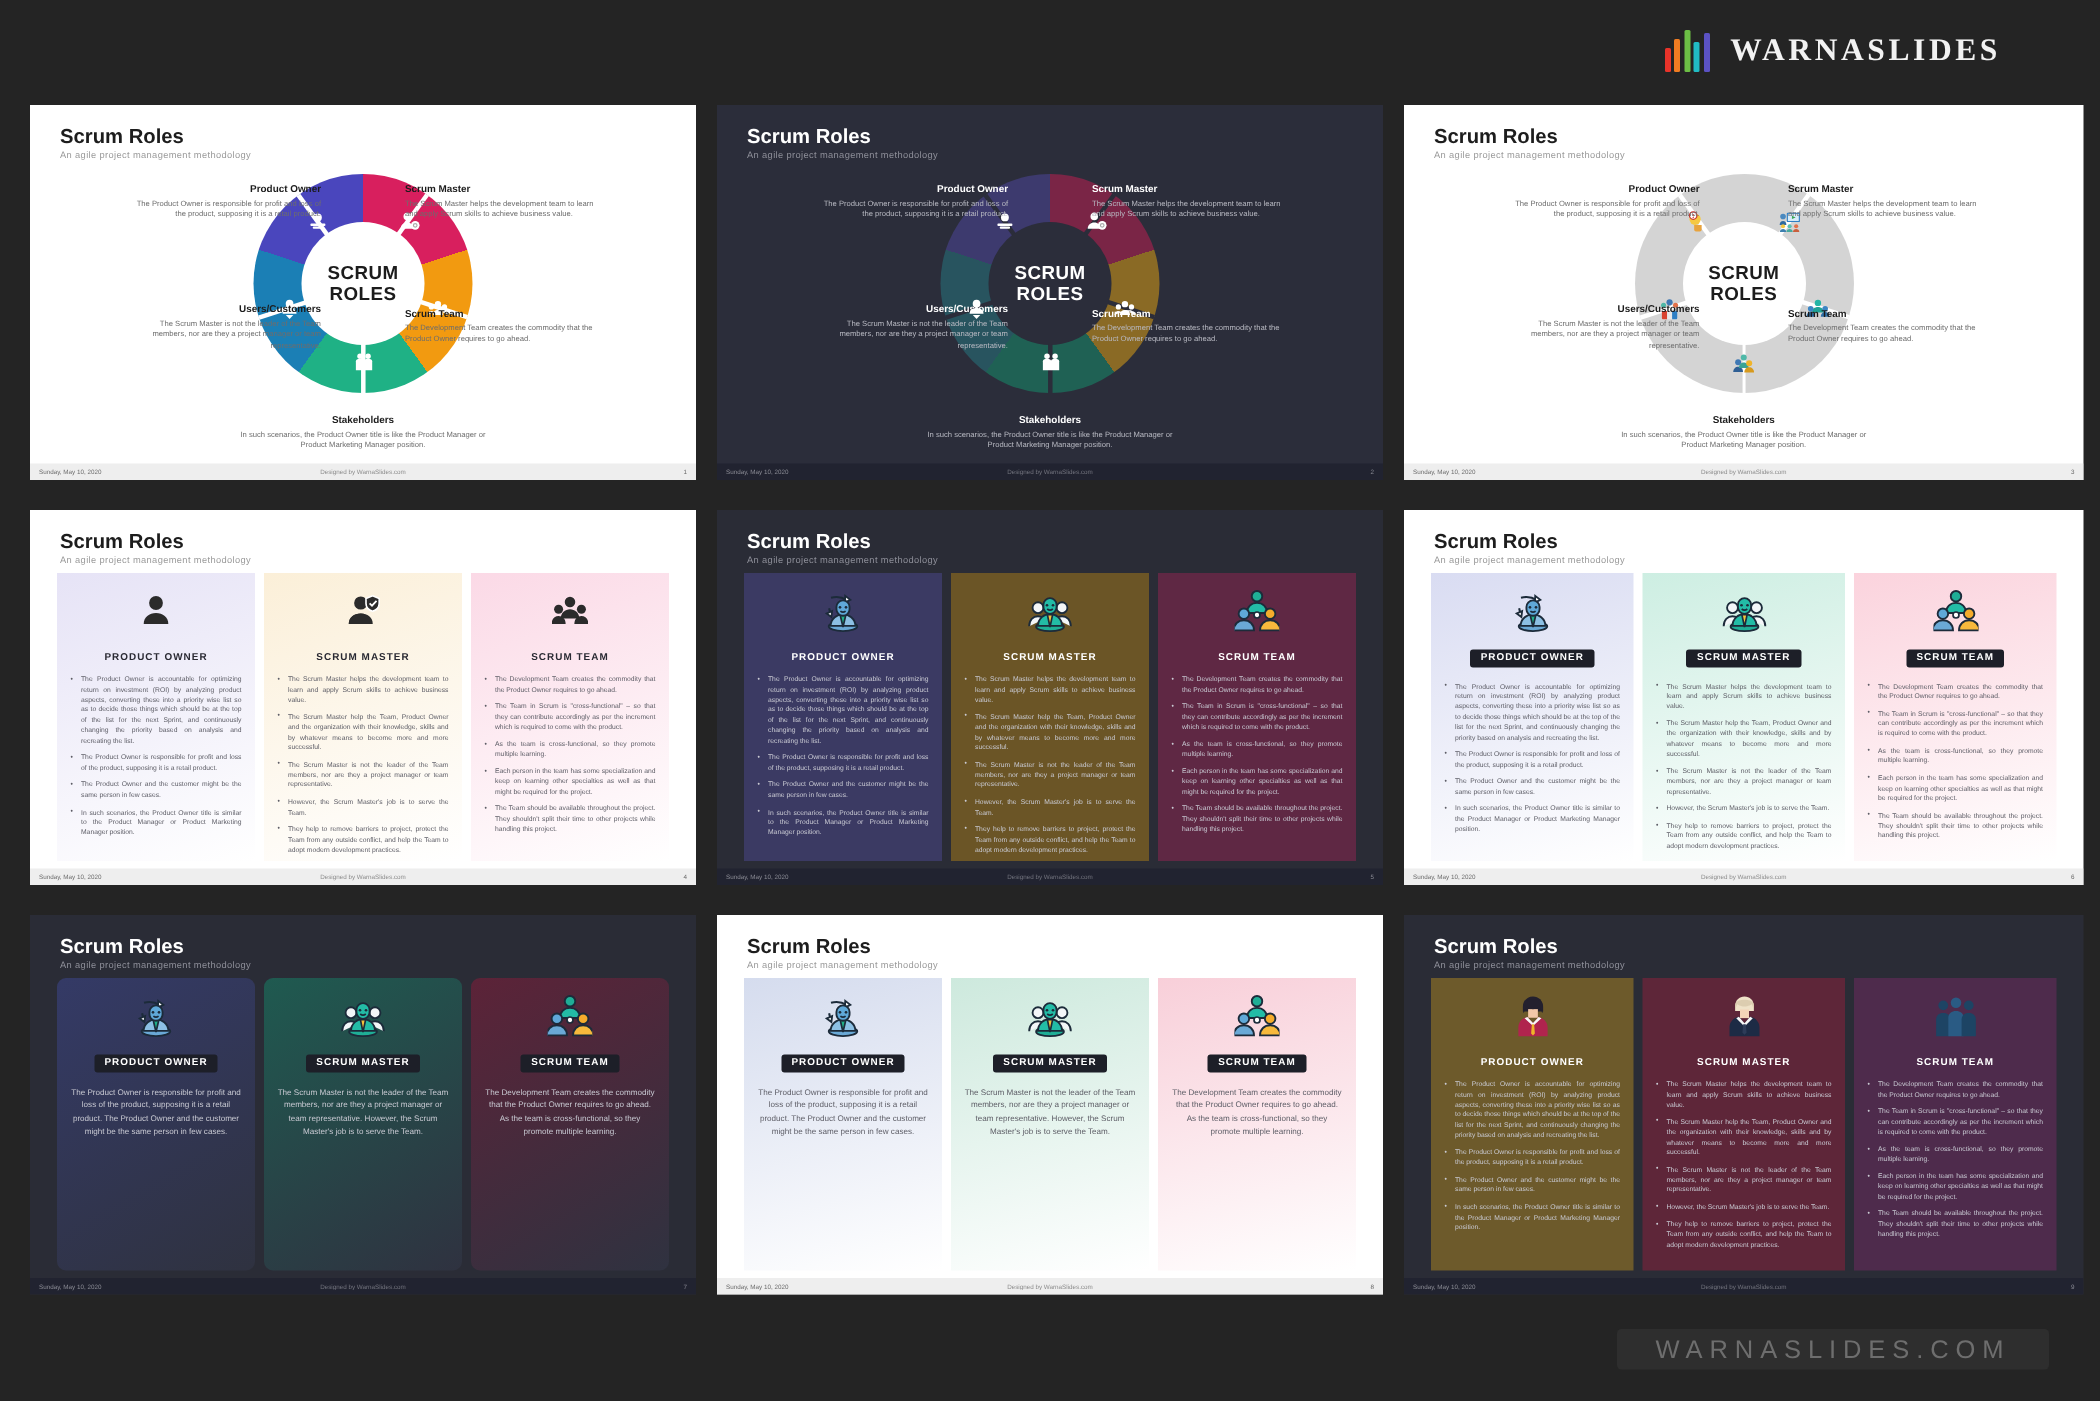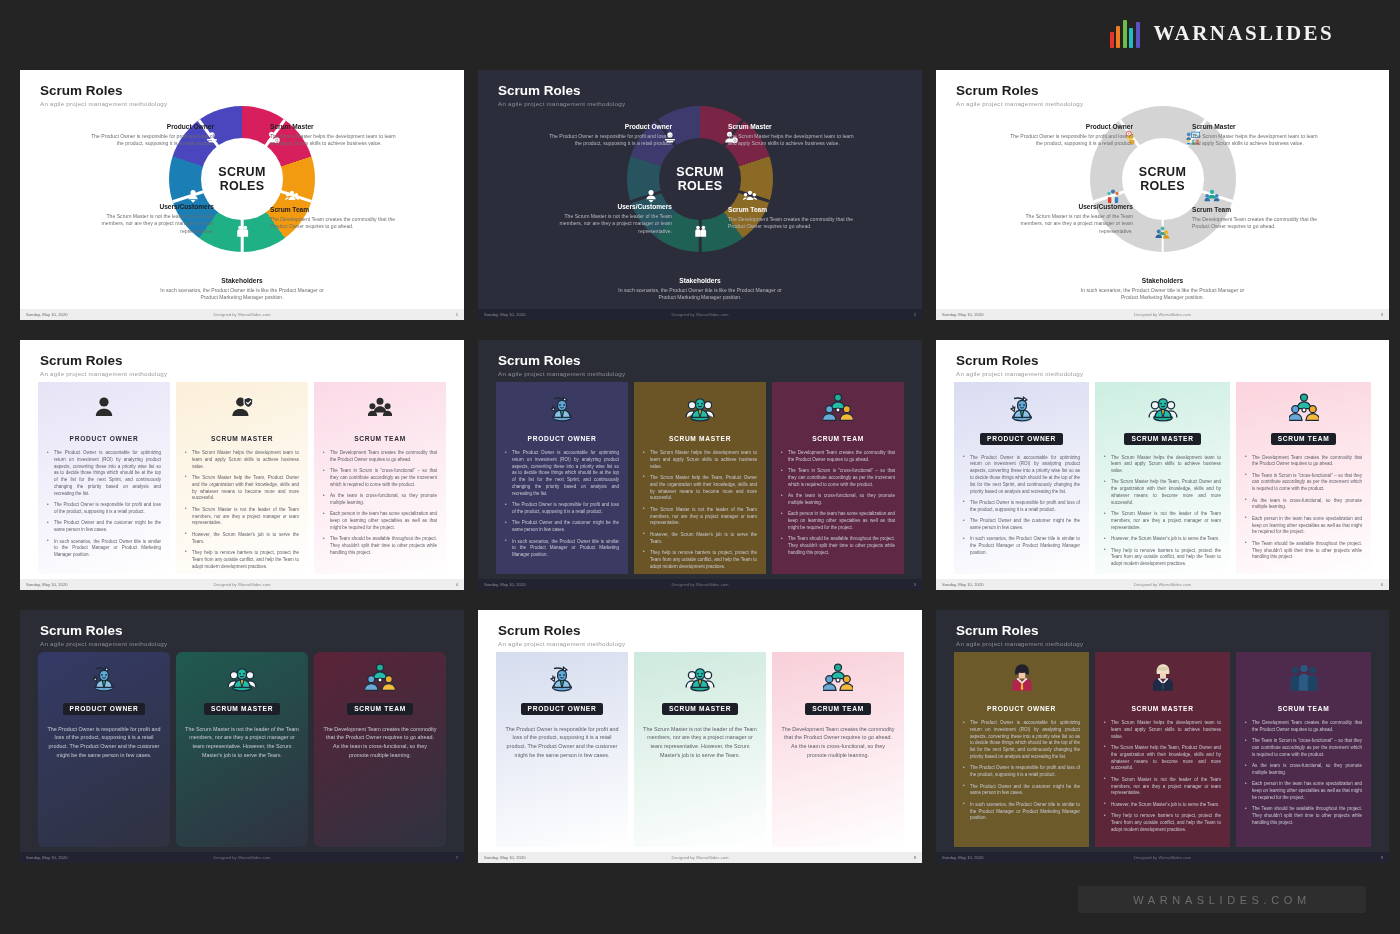--- a/index.html
+++ b/index.html
@@ -6,21 +6,21 @@
   html,body{background:#242424;}
   body{width:1400px;height:934px;font-family:"Liberation Sans",sans-serif;overflow:hidden;position:relative;}
 
   
   .brand{position:absolute;top:18px;right:66px;display:flex;align-items:center;gap:14px;}
   .brand-bars{display:flex;align-items:flex-end;gap:2.5px;height:30px;}
   .brand-bars i{display:block;width:4px;border-radius:1px;}
   .brand-name{color:#f2f2f2;font-size:21px;letter-spacing:2.4px;font-weight:bold;font-family:Liberation Serif, serif;}
 
   .watermark{position:absolute;left:1078px;top:886px;width:288px;height:27px;background:#2e2e2e;border-radius:3px;
-             color:#6e6e6e;font-size:11px;letter-spacing:4.6px;display:flex;align-items:center;justify-content:center;}
+             color:#6e6e6e;font-size:17px;letter-spacing:4.6px;display:flex;align-items:center;justify-content:center;}
 
   
   .grid{position:absolute;left:20px;top:70px;width:1365px;
         display:grid;grid-template-columns:444px 444px 453px;grid-template-rows:250px 250px 253px;
         column-gap:14px;row-gap:20px;}
   .slide{position:relative;overflow:hidden;}
   .slide.light{background:#ffffff;}
   .slide.dark{background:#2b2d3a;}
   .slide.dark2{background:#2a2c36;}
 
@@ -30,21 +30,21 @@
   .dark .s-title,.dark2 .s-title{color:#ffffff;} .dark .s-sub,.dark2 .s-sub{color:#8e8f99;}
 
   .s-foot{position:absolute;left:0;right:0;bottom:0;height:11px;display:flex;align-items:center;font-size:4.2px;}
   .light .s-foot{background:#eeeeee;color:#6a6a6a;}
   .dark .s-foot,.dark2 .s-foot{background:#212330;color:#8c8d96;}
   .s-foot .fd{position:absolute;left:6px;}
   .s-foot .fc{position:absolute;left:0;right:0;text-align:center;opacity:.75;}
   .s-foot .fp{position:absolute;right:6px;}
 
   
-  .donut-wrap{position:absolute;left:50%;top:36px;transform:translateX(-50%);width:146px;height:146px;}
+  .donut-wrap{position:absolute;left:50%;top:46px;transform:translateX(-50%);width:146px;height:146px;}
   .donut{width:146px;height:146px;border-radius:50%;position:relative;}
   .donut .hole{position:absolute;left:50%;top:50%;transform:translate(-50%,-50%);
                width:82px;height:82px;border-radius:50%;display:flex;align-items:center;justify-content:center;
                flex-direction:column;font-size:12.5px;font-weight:bold;line-height:1.12;letter-spacing:.3px;text-align:center;}
   .light .donut .hole{background:#fff;color:#1c1c1c;}
   .dark .donut .hole{background:#2b2d3a;color:#fff;}
   .seg-ic{position:absolute;width:16px;height:16px;left:50%;top:50%;margin:-8px 0 0 -8px;
           display:flex;align-items:center;justify-content:center;font-size:12px;color:#fff;}
   .donut.gray .seg-ic{font-size:13px;}
 

